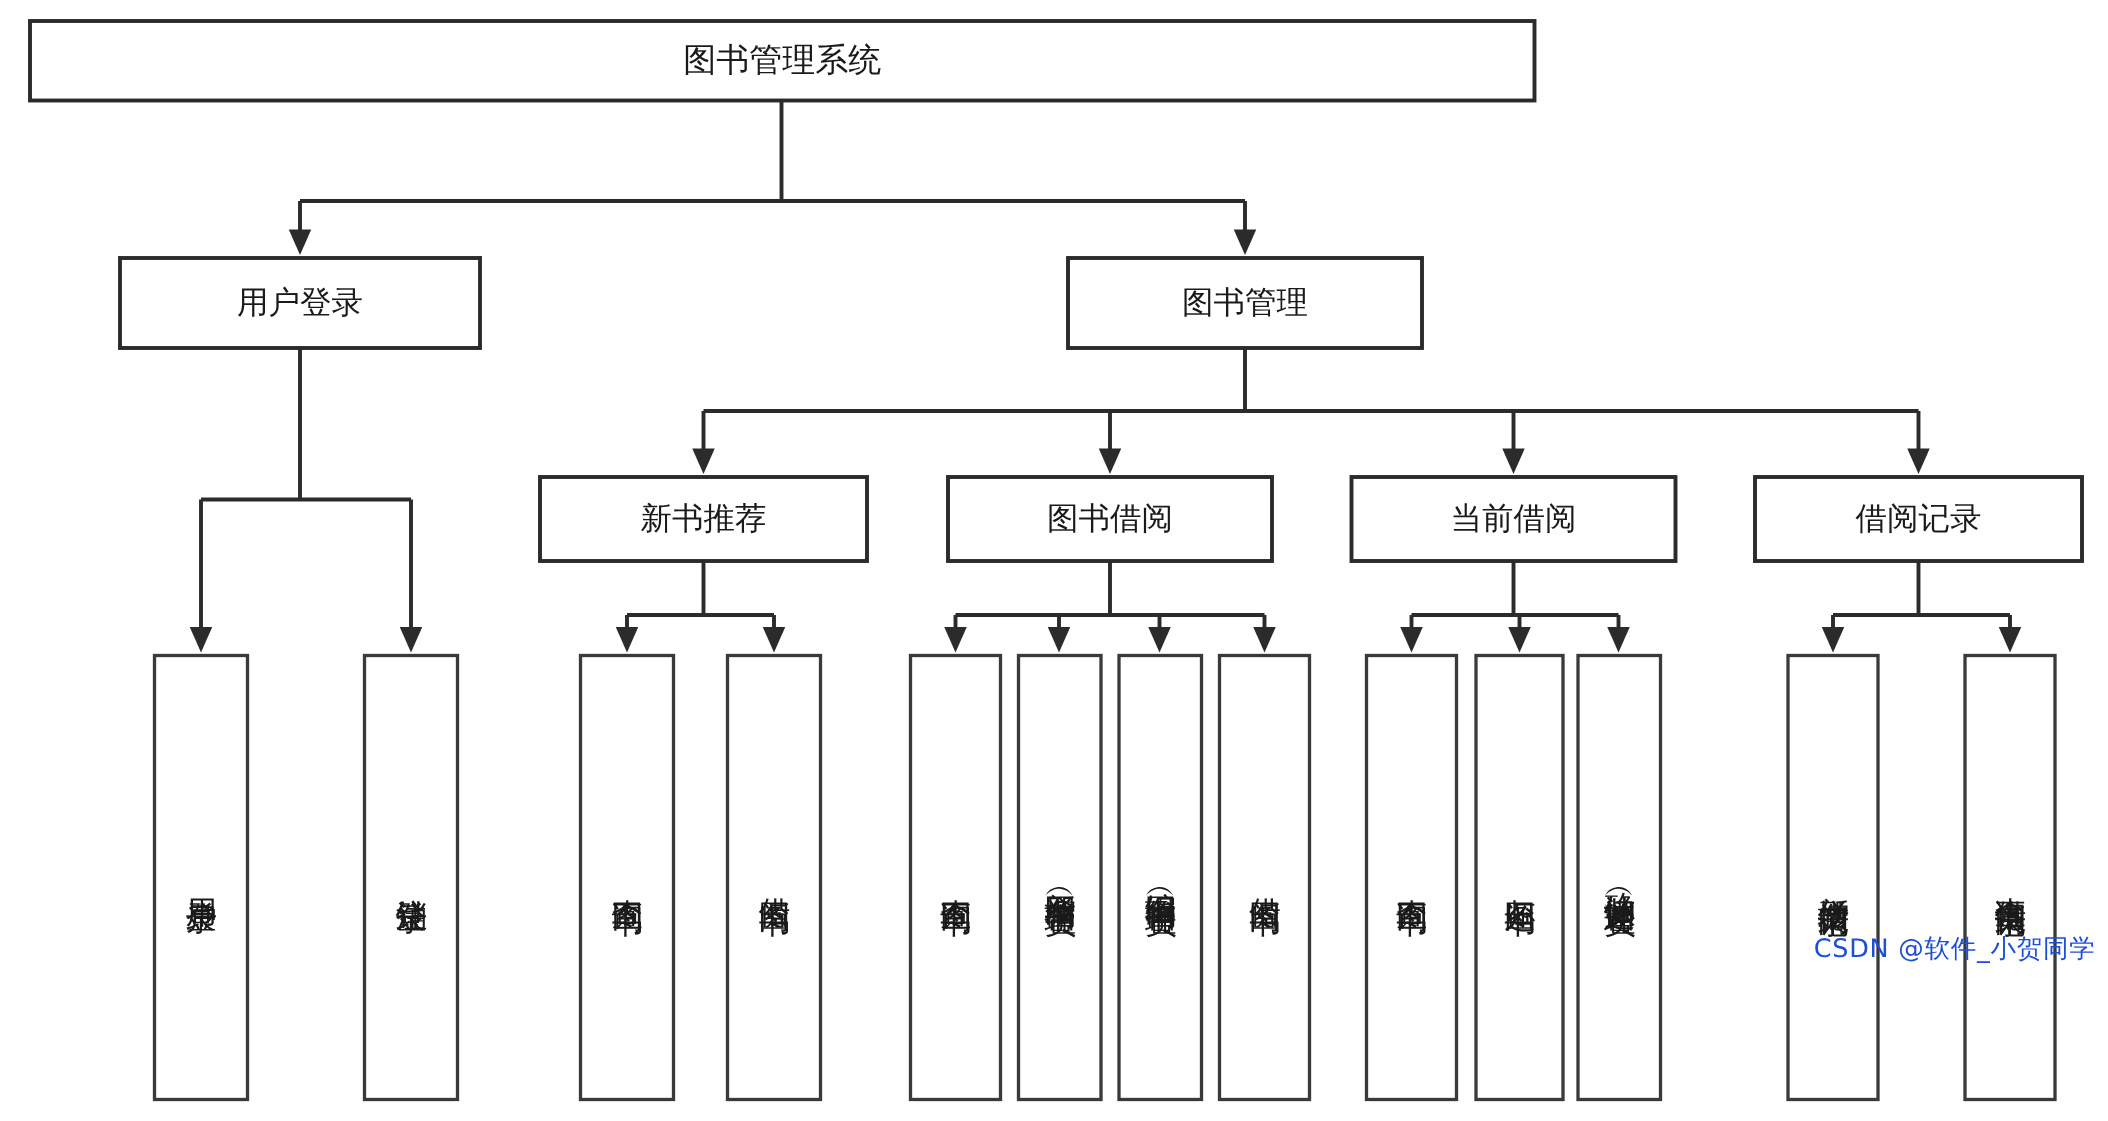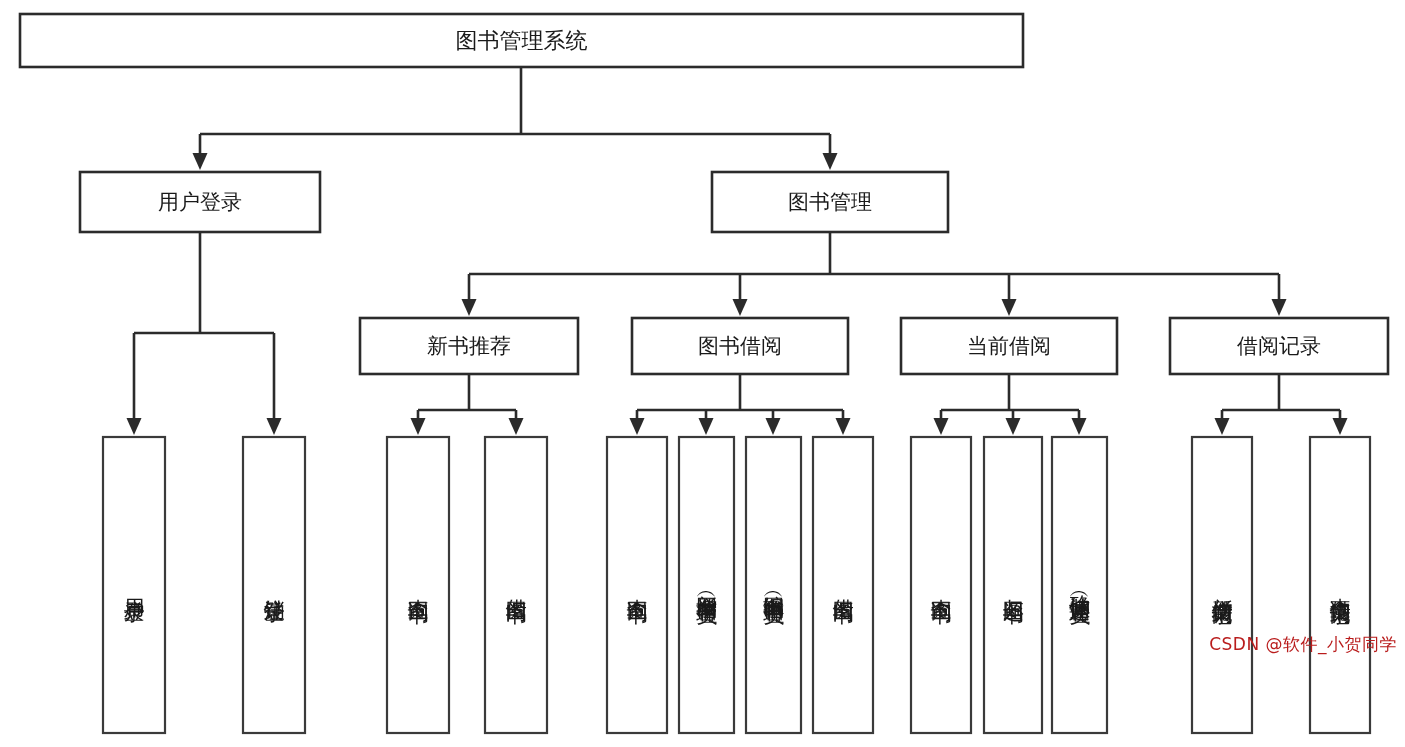--- a/index.html
+++ b/index.html
@@ -76,24 +76,24 @@
     font-family: "DejaVu Sans", "Liberation Sans", sans-serif;
     font-size: 21px;
     line-height: 1.08;
     color: #1a1a1a;
     letter-spacing: 1.5px;
     white-space: nowrap;
   }
   .watermark {
     position: absolute;
     right: 8px;
-    bottom: 4px;
+    bottom: 16px;
     font-family: "DejaVu Sans", "Liberation Sans", sans-serif;
     font-size: 17px;
-    color: #b91c1c;
+    color: #1d4ed8;
     letter-spacing: 0.5px;
     white-space: nowrap;
   }
 </style>
 </head>
 <body>
 
 <div id="diagram-root">
 
   <svg class="diagram" id="diagram-svg" viewBox="0 0 1405 747" xmlns="http://www.w3.org/2000/svg">

